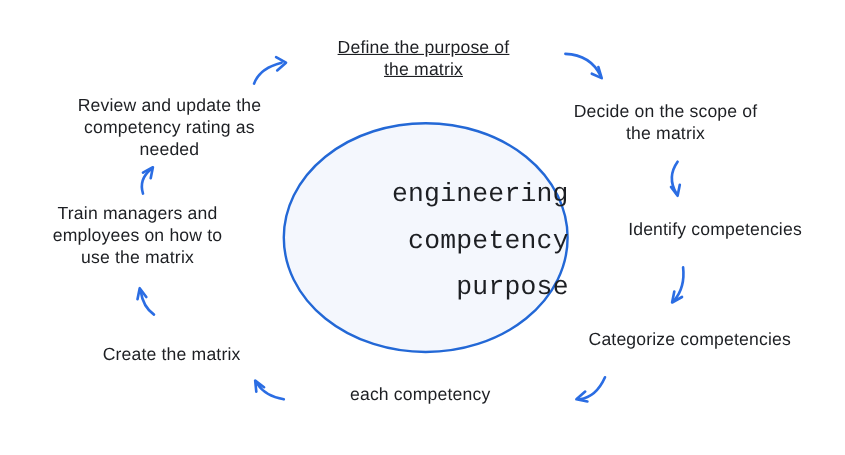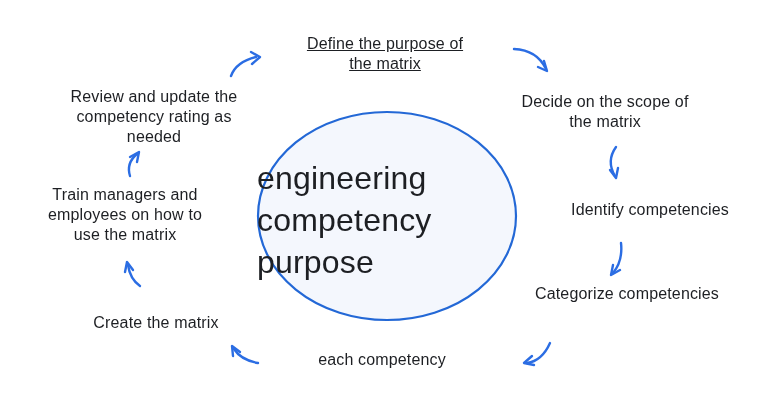--- a/index.html
+++ b/index.html
@@ -22,26 +22,27 @@
   }
   .center-title {
     position: absolute;
     left: 257px;
     top: 116px;
     width: 260px;
     height: 208px;
     display: flex;
     flex-direction: column;
     justify-content: center;
-    align-items: flex-start;
+    align-items: flex-end;
     text-align: center;
-    font-size: 32px;
+    font-size: 24px;
     line-height: 42px;
     letter-spacing: 0.2px;
     color: var(--text, #1d1f23);
+    font-family: Liberation Mono, monospace;
   }
   .arrow {
     fill: none;
     stroke: var(--arrow, #2b6de3);
     stroke-width: 2.4;
     stroke-linecap: round;
     stroke-linejoin: round;
   }
   .ellipse-shape {
     fill: var(--ellipse-fill, #f4f7fd);
@@ -112,21 +113,21 @@
 
   <div class="step" style="left:480px; top:92px; width:250px;">
     <div>Decide on the scope of</div>
     <div>the matrix</div>
   </div>
 
   <div class="step" style="left:525px; top:200px; width:250px;">
     <div>Identify competencies</div>
   </div>
 
-  <div class="step" style="left:502px; top:284px; width:250px;">
+  <div class="step" style="left:502px; top:300px; width:250px;">
     <div>Categorize competencies</div>
   </div>
 
   <div class="step" style="left:257px; top:350px; width:250px;">
     <div>each competency</div>
   </div>
 
   <div class="step" style="left:31px; top:313px; width:250px;text-align:center;">
     <div>Create the matrix</div>
   </div>

